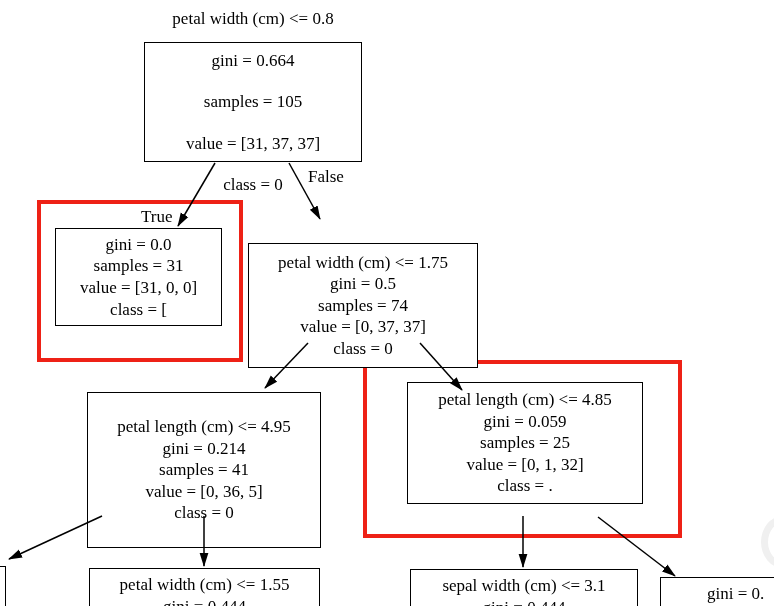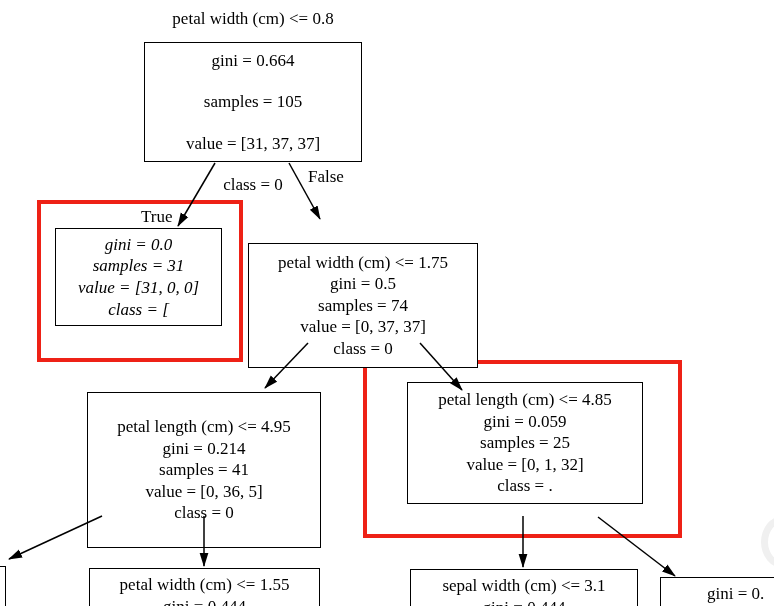--- a/index.html
+++ b/index.html
@@ -64,21 +64,21 @@
   <div class="edge-label" style="left:308px; top:167px;font-family:Liberation Serif, serif;">False</div>
 
   <div class="node" style="left:144px; top:42px; width:218px; height:120px;gap:20px;">
     <div>petal width (cm) &lt;= 0.8</div>
     <div>gini = 0.664</div>
     <div>samples = 105</div>
     <div>value = [31, 37, 37]</div>
     <div>class = 0</div>
   </div>
 
-  <div class="node" style="left:55px; top:228px; width:167px; height:98px;font-style:italic;">
+  <div class="node" style="left:55px; top:228px; width:167px; height:98px;">
     <div>gini = 0.0</div>
     <div>samples = 31</div>
     <div>value = [31, 0, 0]</div>
     <div>class = [</div>
   </div>
 
   <div class="node" style="left:248px; top:217px; width:230px; height:125px;margin-top:26px;">
     <div>petal width (cm) &lt;= 1.75</div>
     <div>gini = 0.5</div>
     <div>samples = 74</div>

